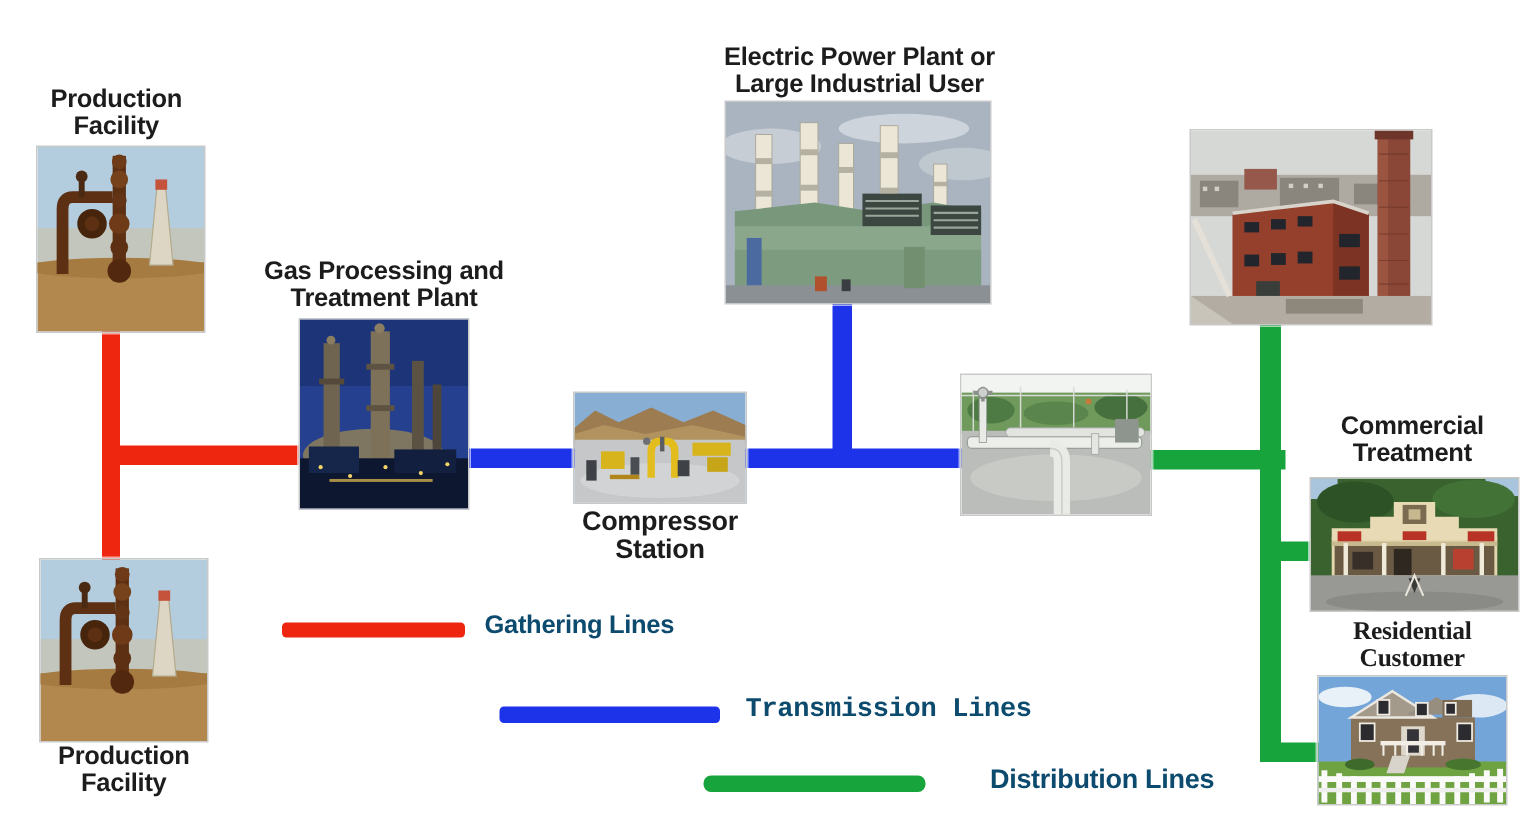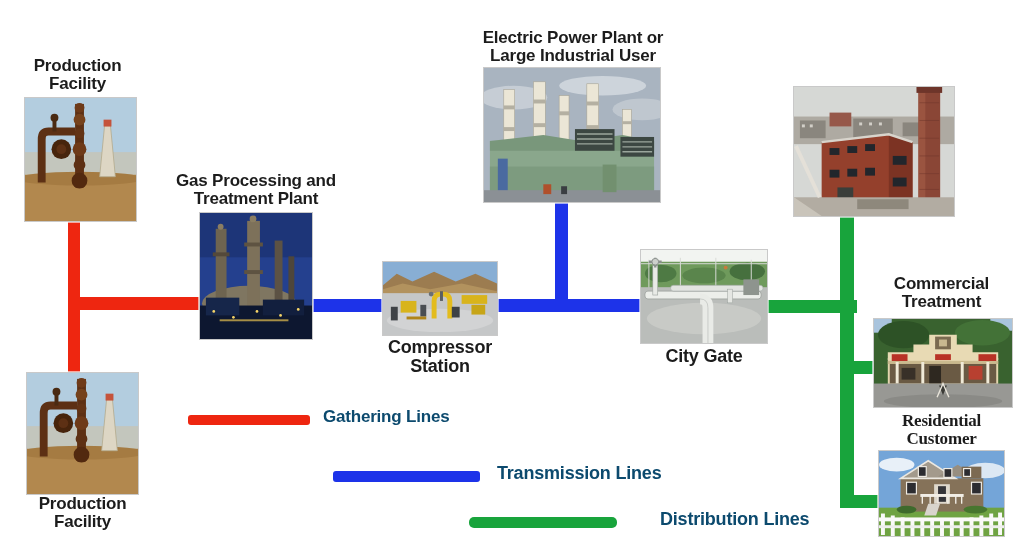--- a/index.html
+++ b/index.html
@@ -43,21 +43,20 @@
   <div class="line green" style="left:846px; top:495px; width:36px;  height:13px;"></div>
 
   <div class="node-label" style="left:10px;  top:57px;  width:135px;">Production
 Facility</div>
   <div class="node-label" style="left:158px; top:172px; width:196px;">Gas Processing and
 Treatment Plant</div>
   <div class="node-label" style="left:468px; top:29px;  width:210px;">Electric Power Plant or
 Large Industrial User</div>
   <div class="node-label" style="left:375px; top:338px; width:130px; font-size:18px;">Compressor
 Station</div>
-  <div class="node-label" style="left:638px; top:347px; width:132px; font-size:18px;">City Gate</div>
   <div class="node-label" style="left:870px; top:275px; width:143px;">Commercial
 Treatment</div>
   <div class="node-label" style="left:870px; top:412px; width:143px;font-family:Liberation Serif, serif;">Residential
 Customer</div>
   <div class="node-label" style="left:15px;  top:495px; width:135px;">Production
 Facility</div>
 
   <div class="photo" style="left:24px; top:97px; width:113px; height:125px;">
     <svg viewBox="0 0 113 125" preserveAspectRatio="none">
       <rect width="113" height="125" fill="#b3cddf"></rect>
@@ -339,18 +338,18 @@
       <circle cx="37" cy="51" r="5" fill="#5d3014"></circle>
       <circle cx="30" cy="19" r="4" fill="#4a2a12"></circle>
       <rect x="28" y="21" width="4" height="12" fill="#4a2a12"></rect>
     </svg>
   </div>
 
   <div class="legend-bar" style="left:188px; top:415px; width:122px; height:10px; background:#ee2610;"></div>
   <div class="legend-label" style="left:323px; top:407px;">Gathering Lines</div>
 
   <div class="legend-bar" style="left:333px; top:471px; width:147px; height:11px; background:#1d33e9;"></div>
-  <div class="legend-label" style="left:497px; top:463px; font-size:18px;">Transmission Lines</div>
+  <div class="legend-label" style="left:497px; top:463px; font-size:18px;font-family:Liberation Mono, monospace;">Transmission Lines</div>
 
   <div class="legend-bar" style="left:469px; top:517px; width:148px; height:11px; background:#18a43c; border-radius:5px;"></div>
   <div class="legend-label" style="left:632px; top:509px; font-size:18px;margin-left:28px;">Distribution Lines</div>
 
 </div>
 
 </body></html>

